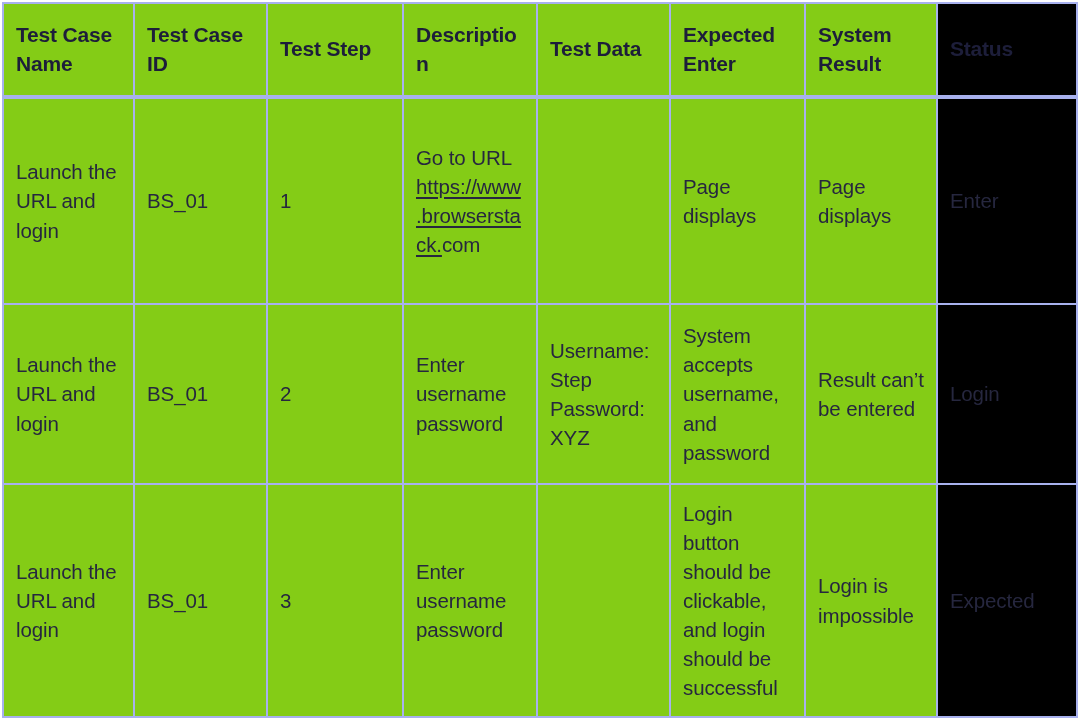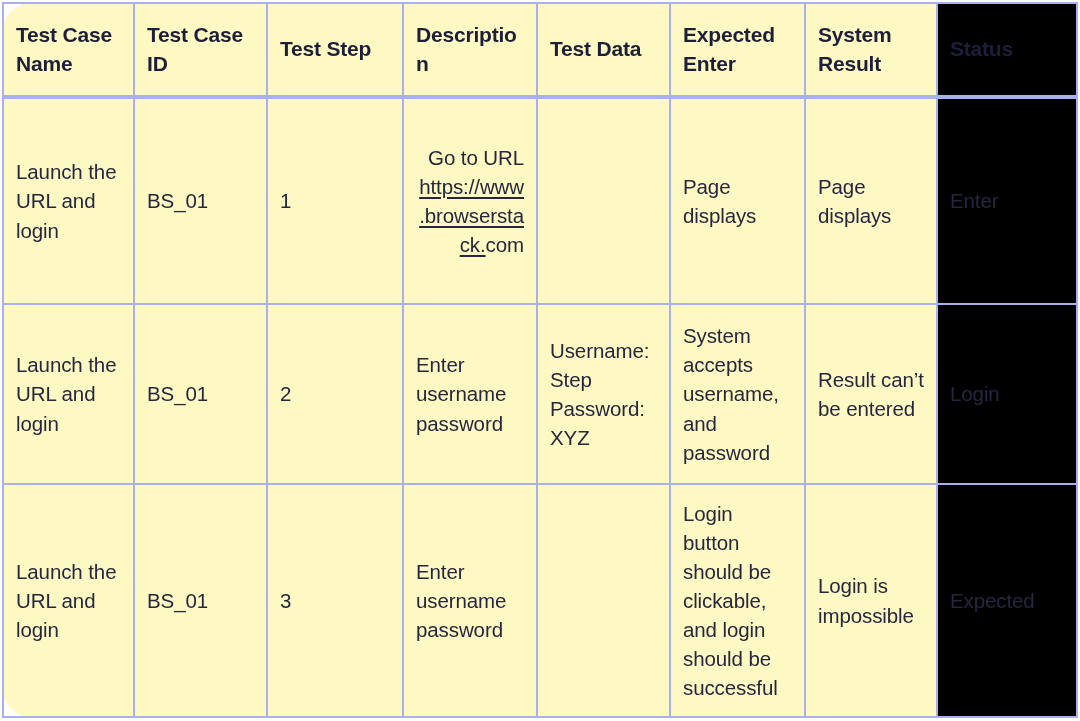--- a/index.html
+++ b/index.html
@@ -23,22 +23,21 @@
     height: 717px;
     box-sizing: border-box;
   }
 
   table.tc-table {
     border-collapse: separate;
     border-spacing: 0;
     table-layout: fixed;
     width: 1076px;
     height: 716px;
-    background: #fef9c3;
-    border-radius: 32px;
+    background: #84cc16;
   }
 
   table.tc-table td,
   table.tc-table th {
     border-right: 2px solid #a8b1ee;
     border-bottom: 2px solid #a8b1ee;
     vertical-align: middle;
     text-align: left;
     padding: 0 12px;
     box-sizing: border-box;
@@ -94,21 +93,21 @@
   .row-1    { height: 208px; }
   .row-2    { height: 180px; }
   .row-3    { height: 233px; }
 
   .url-underline {
     text-decoration: underline;
     text-decoration-thickness: 2px;
     text-underline-offset: 3px;
   }
 
-  .cell-text { display: block; text-align: right; }
+  .cell-text { display: block; }
 </style>
 </head>
 <body>
 
 <div class="table-wrap">
   <table class="tc-table">
     <colgroup>
       <col class="col-name">
       <col class="col-id">
       <col class="col-step">

